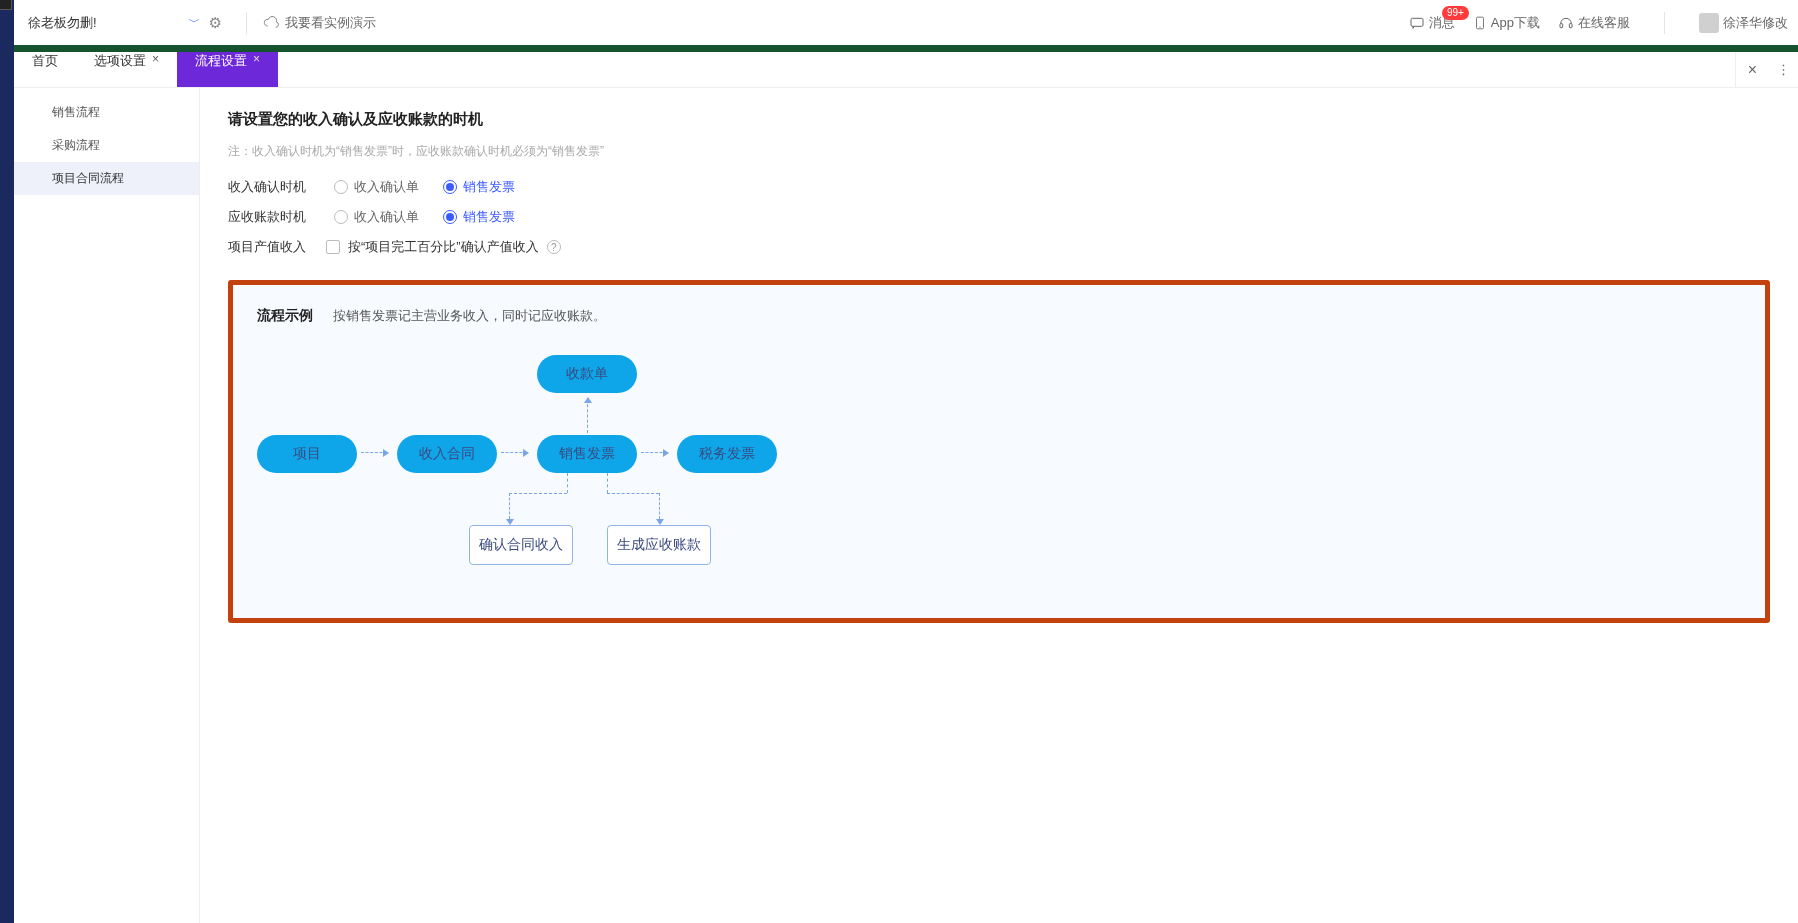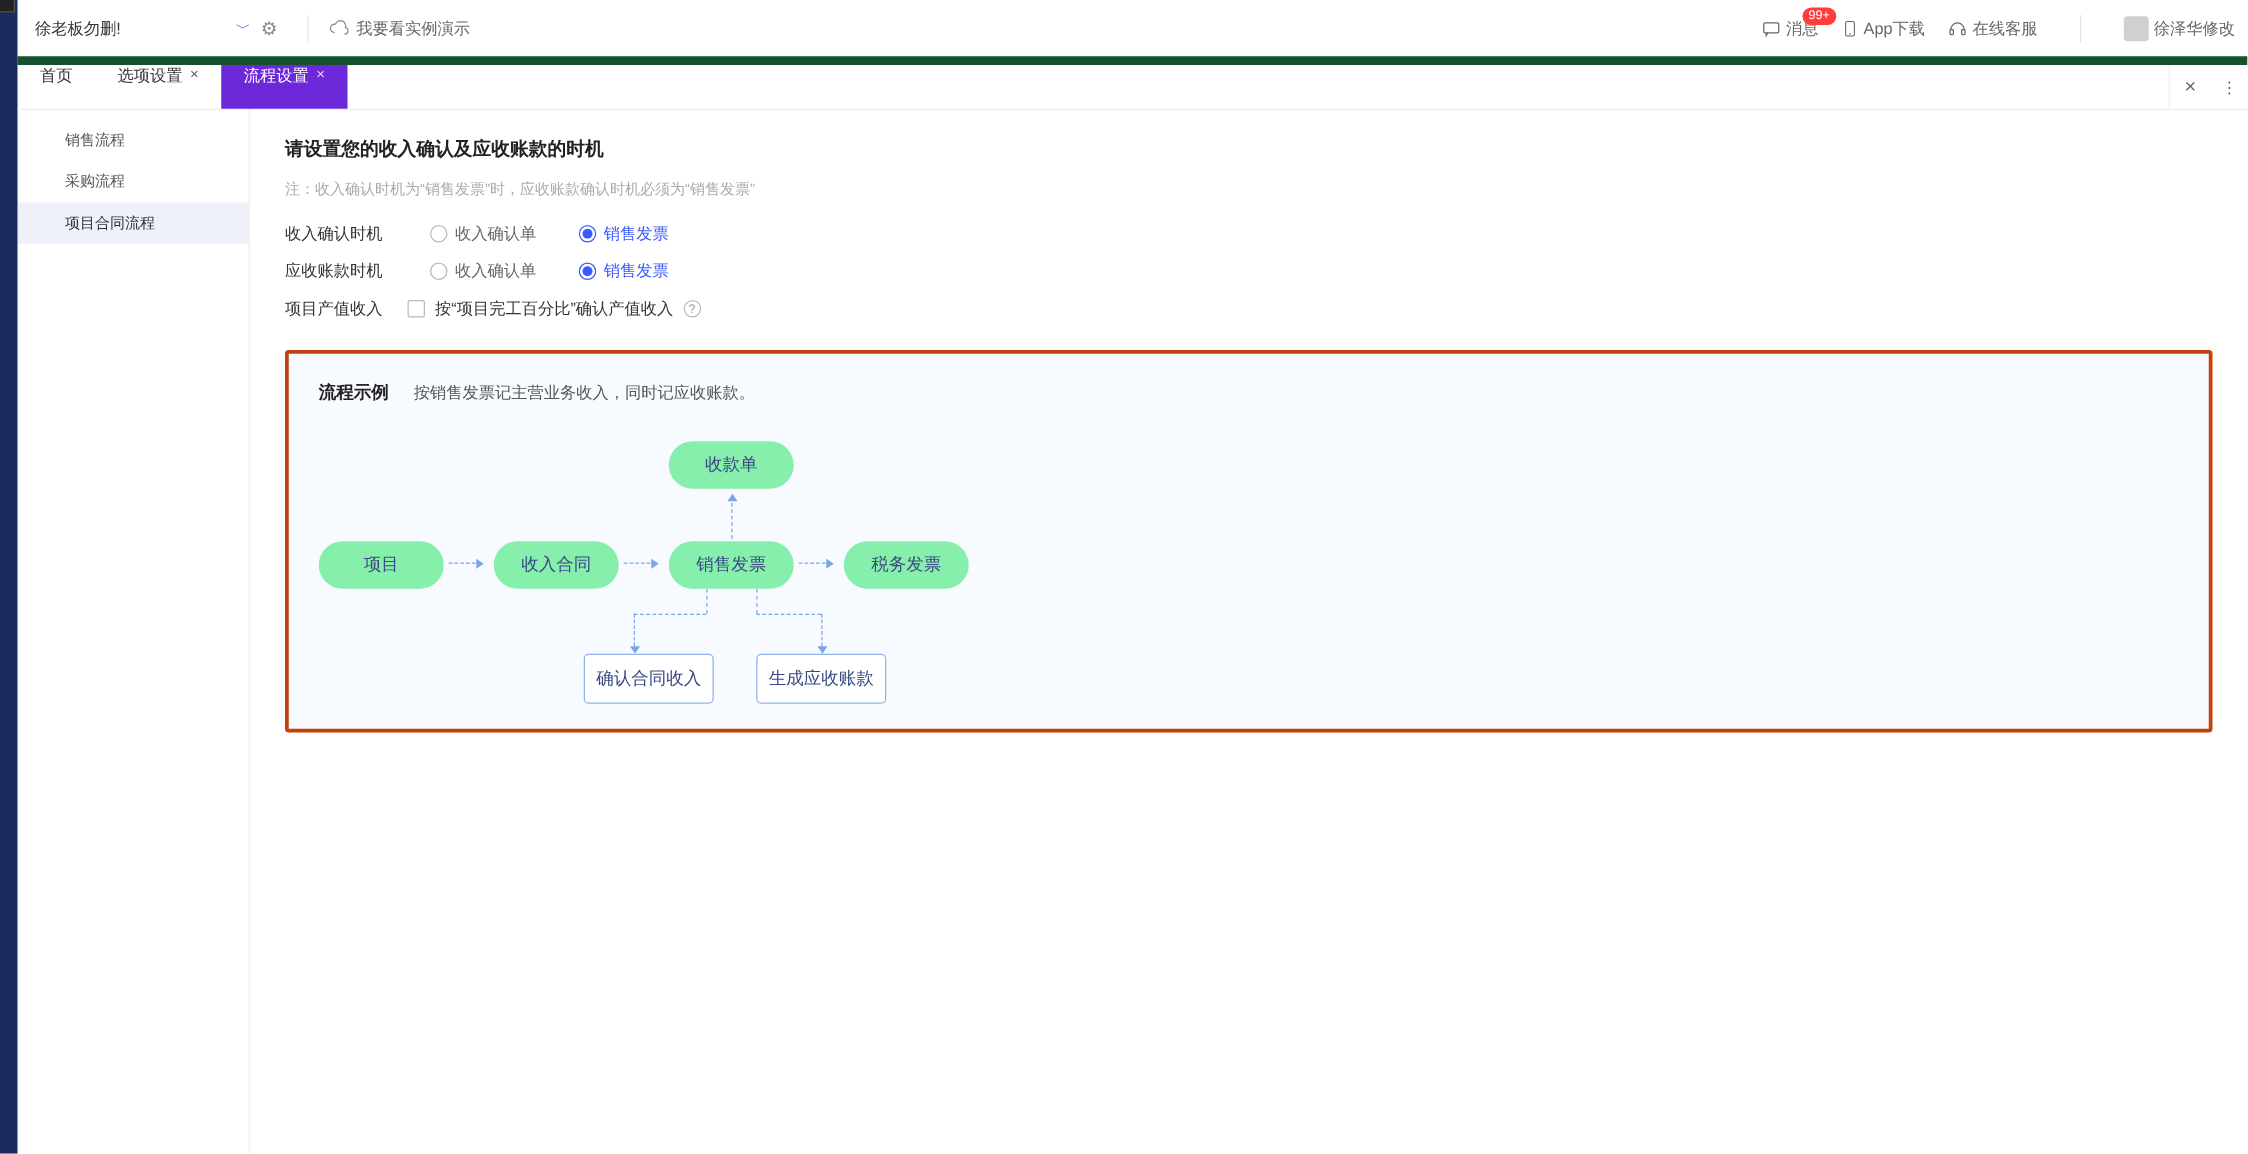--- a/index.html
+++ b/index.html
@@ -86,51 +86,51 @@
     font-size:12px;
     color:#555;
     cursor:pointer;
   }
   .side-item.selected { background:#eef0fa; color:#333; }
 
   .content { flex:1; padding:22px 28px; overflow:auto; }
   .page-title { font-size:15px; font-weight:600; color:#222; margin-bottom:14px; }
   .note { font-size:12px; color:#aaa; margin-bottom:18px; }
 
-  .form-row { display:flex; align-items:flex-start; gap:26px; margin-bottom:12px; font-size:13px; color:#333; }
+  .form-row { display:flex; align-items:flex-start; gap:16px; margin-bottom:12px; font-size:13px; color:#333; }
   .form-label { width:90px; }
   .radio { display:inline-flex; align-items:center; gap:6px; cursor:pointer; margin-right:8px; }
   .radio .dot {
     width:14px; height:14px; border:1px solid #bbb; border-radius:50%;
     display:inline-flex; align-items:center; justify-content:center;
   }
   .radio.selected .dot { border-color:#3b5bff; }
   .radio.selected .dot::after { content:""; width:8px; height:8px; border-radius:50%; background:#3b5bff; }
   .radio .lbl.sel { color:#3b5bff; }
   .radio .lbl { color:#666; }
 
   .chk-row { display:flex; align-items:center; gap:8px; font-size:13px; color:#333; margin-bottom:24px; }
   .chk { width:14px; height:14px; border:1px solid #bbb; border-radius:2px; display:inline-block; }
   .qmark { width:14px; height:14px; border:1px solid #bbb; border-radius:50%; display:inline-flex; align-items:center; justify-content:center; font-size:10px; color:#999; }
 
   
   .flow-panel {
-    border:3px solid #c2410c;
+    border:5px solid #c2410c;
     background:#f7faff;
     border-radius:3px;
-    padding:22px 24px 20px;
+    padding:22px 24px 53px;
   }
   .flow-head { display:flex; align-items:baseline; gap:20px; margin-bottom:20px; }
   .flow-title { font-size:14px; font-weight:600; color:#222; }
   .flow-desc { font-size:13px; color:#555; }
 
   .flow-area { position:relative; height:220px; }
   .node {
     position:absolute;
-    background:#86efac;
+    background:#0ea5e9;
     color:#3a4a80;
     border:none;
     border-radius:22px;
     padding:10px 0;
     text-align:center;
     font-size:14px;
     width:100px;
   }
   .node.square {
     background:#fff;

